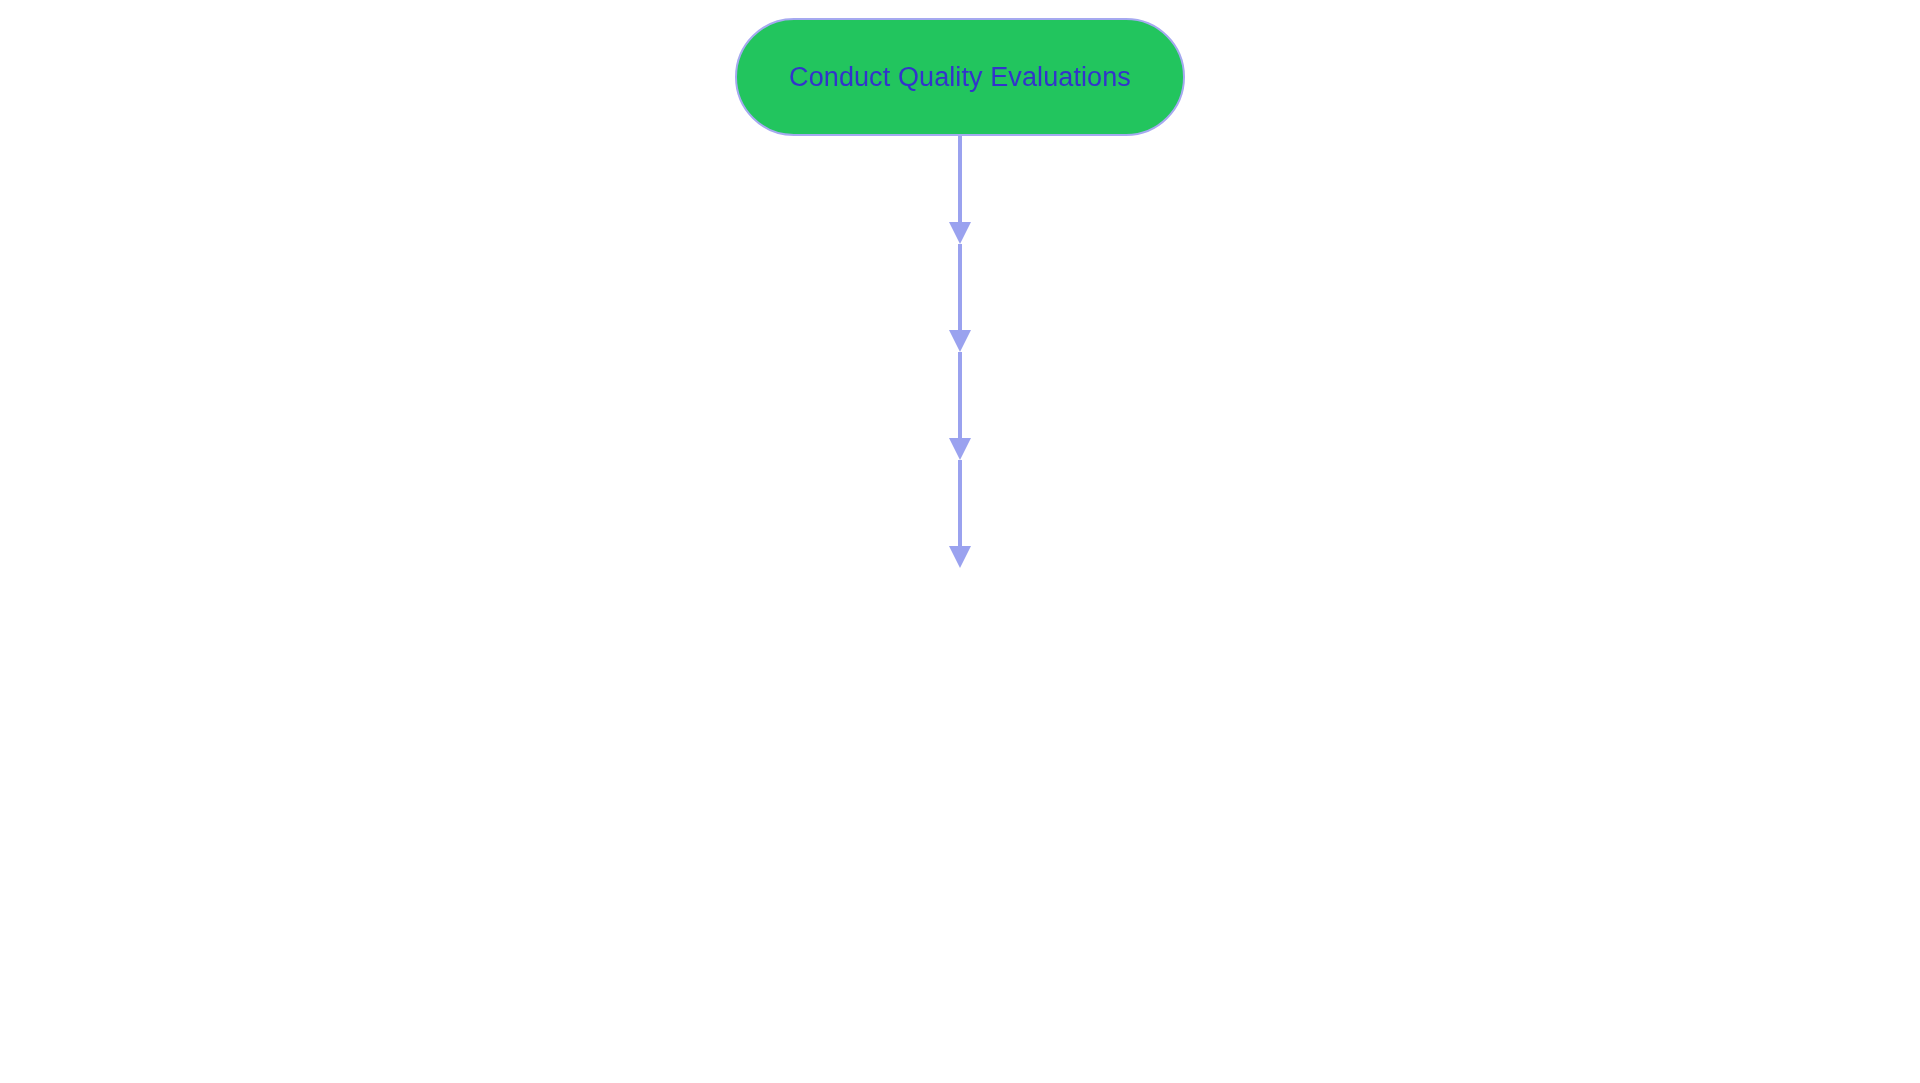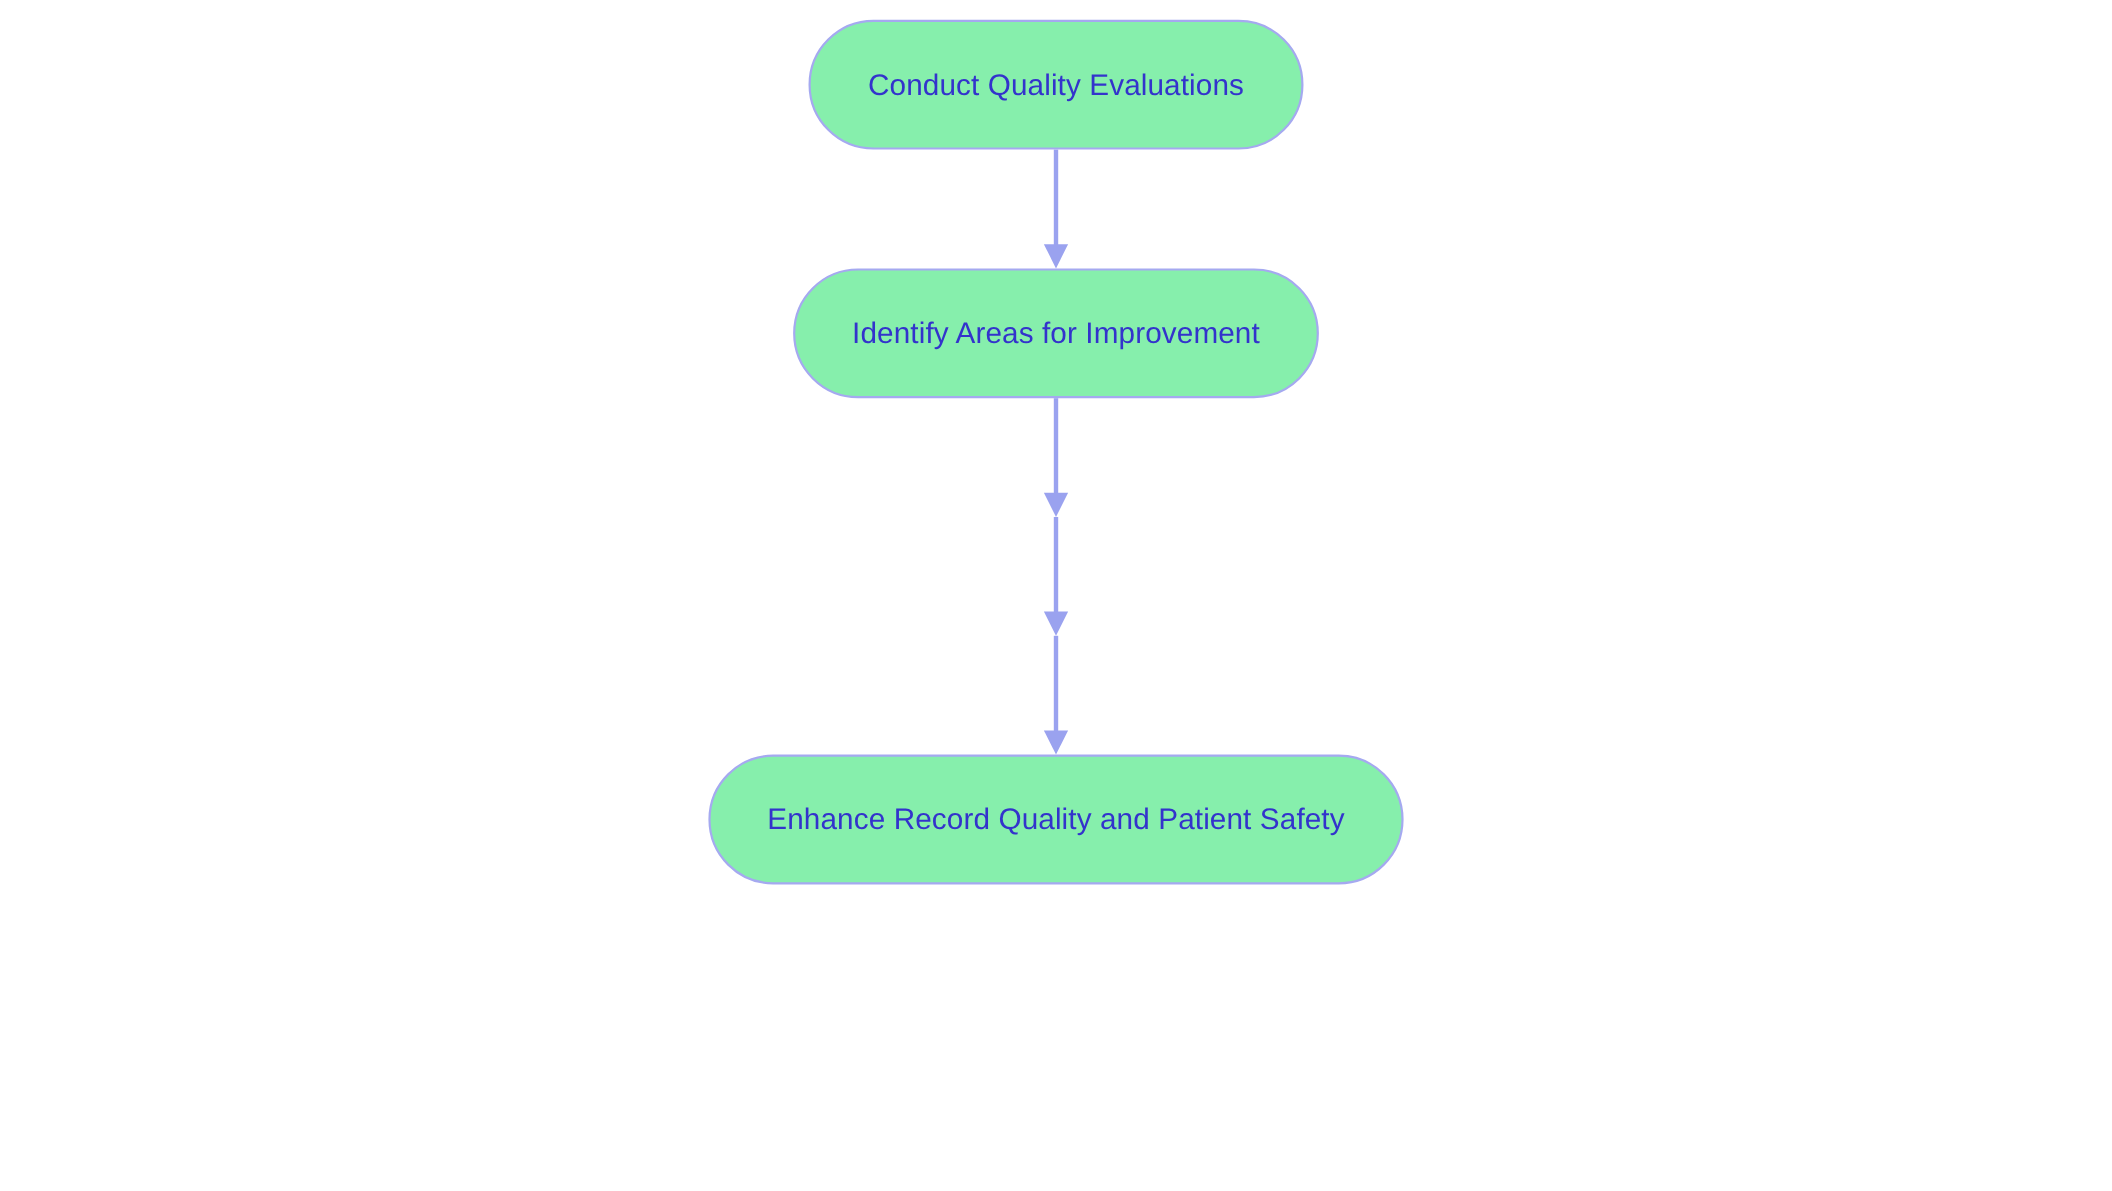--- a/index.html
+++ b/index.html
@@ -31,21 +31,21 @@
     display: flex;
     flex-direction: column;
     align-items: center;
     justify-content: flex-start;
   }
 
   .flow-node {
     box-sizing: border-box;
     height: 118px;
     border-radius: 59px;
-    background: #86efac;
+    background: #22c55e;
     border: 2px solid #a5a9f0;
     display: flex;
     align-items: center;
     justify-content: center;
     padding: 0 52px;
     flex: none;
   }
 
   .flow-node .node-label {
     color: #3333cc;
@@ -102,39 +102,33 @@
 
     <div class="flow-node">
       <span class="node-label">Conduct Quality Evaluations</span>
     </div>
 
     <div class="flow-connector">
       <div class="stem"></div>
       <div class="arrow-head"></div>
     </div>
 
-    <div class="flow-node">
-      <span class="node-label">Identify Areas for Improvement</span>
-    </div>
 
     <div class="flow-connector">
       <div class="stem"></div>
       <div class="arrow-head"></div>
     </div>
 
 
     <div class="flow-connector">
       <div class="stem"></div>
       <div class="arrow-head"></div>
     </div>
 
 
     <div class="flow-connector">
       <div class="stem"></div>
       <div class="arrow-head"></div>
     </div>
 
-    <div class="flow-node">
-      <span class="node-label">Enhance Record Quality and Patient Safety</span>
-    </div>
 
   </div>
 </div>
 
 </body></html>

